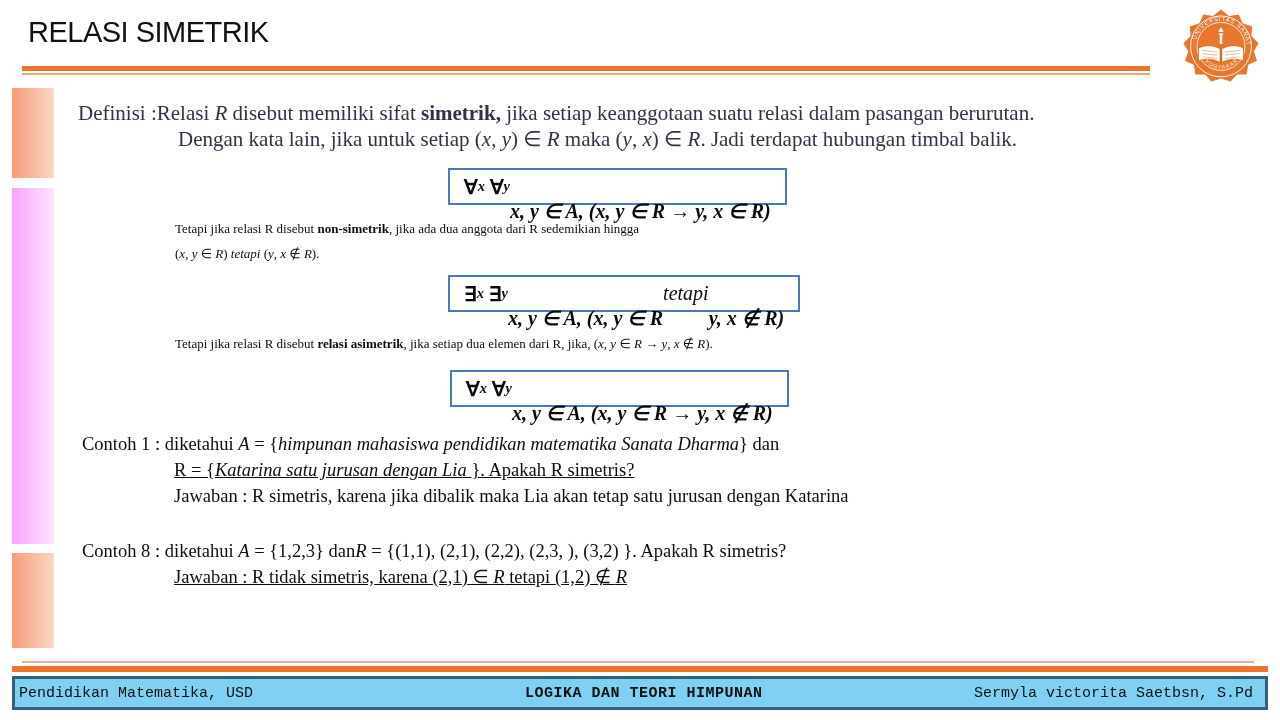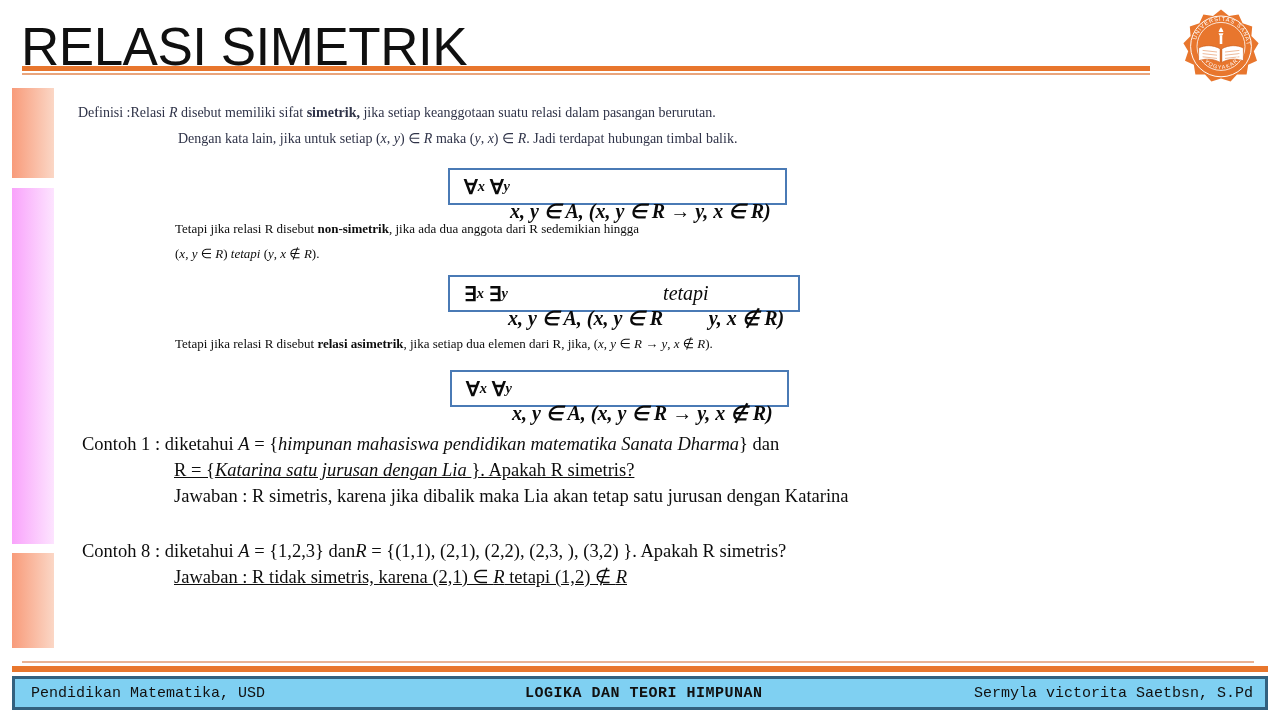--- a/index.html
+++ b/index.html
@@ -9,23 +9,23 @@
   body {
     width: 1280px; height: 720px;
     position: relative;
     overflow: hidden;
     font-family: "Liberation Serif", serif;
   }
 
   
   #slide-title {
     position: absolute;
-    left: 21px; top: 16px;
+    left: 28px; top: 16px;
     font-family: "Liberation Sans", sans-serif;
-    font-size: 53px;
+    font-size: 29px;
     font-weight: 400;
     letter-spacing: -0.5px;
     color: #101010;
     white-space: nowrap;
   }
   #header-rule-thick {
     position: absolute;
     left: 22px; top: 66px;
     width: 1128px; height: 5px;
     background: #e8762d;
@@ -48,21 +48,21 @@
   .side-strip { position: absolute; left: 12px; width: 42px; }
   #strip-top    { top: 88px;  height: 90px;  background: linear-gradient(90deg,#f89b7a 0%, #fbd7c6 100%); }
   #strip-middle { top: 188px; height: 356px; background: linear-gradient(90deg,#f9a3fb 0%, #fde4ff 100%); }
   #strip-bottom { top: 553px; height: 95px;  background: linear-gradient(90deg,#f89b7a 0%, #fbd7c6 100%); }
 
   
   #definition {
     position: absolute;
     left: 78px; top: 100px;
     width: 1175px;
-    font-size: 14px;
+    font-size: 21px;
     line-height: 26px;
     color: #2f3348;
     text-align: justify;
   }
   #definition .lbl { }
   #definition .ind { display:block; padding-left: 100px; text-align: justify; }
 
   .para {
     position: absolute;
     left: 175px;
@@ -132,21 +132,21 @@
     box-sizing: border-box;
     display: flex;
     align-items: center;
   }
   .footer-text {
     font-family: "Liberation Mono", monospace;
     font-size: 15px;
     color: #111111;
     white-space: nowrap;
   }
-  #footer-left   { position: absolute; left: 16px; }
+  #footer-left   { position: absolute; left: 4px; }
   #footer-center { position: absolute; left: 510px; font-weight: bold; letter-spacing: 0.5px; }
   #footer-right  { position: absolute; right: 12px; }
 </style>
 </head>
 <body>
 
 <div id="slide-title">RELASI SIMETRIK</div>
 <div id="header-rule-thick"></div>
 <div id="header-rule-thin"></div>
 

